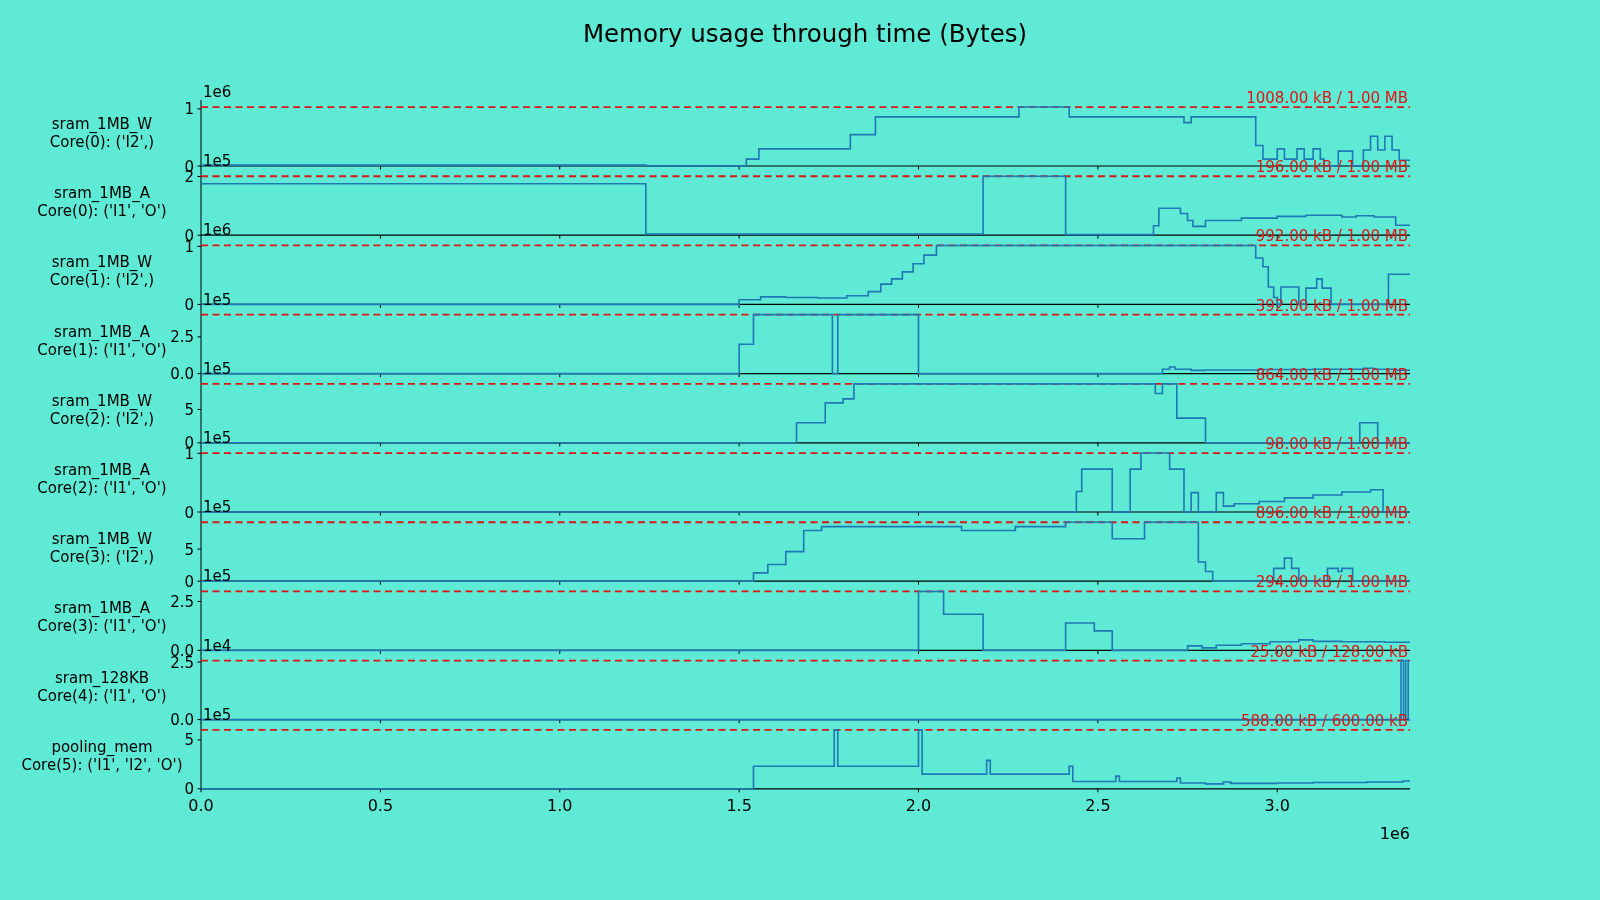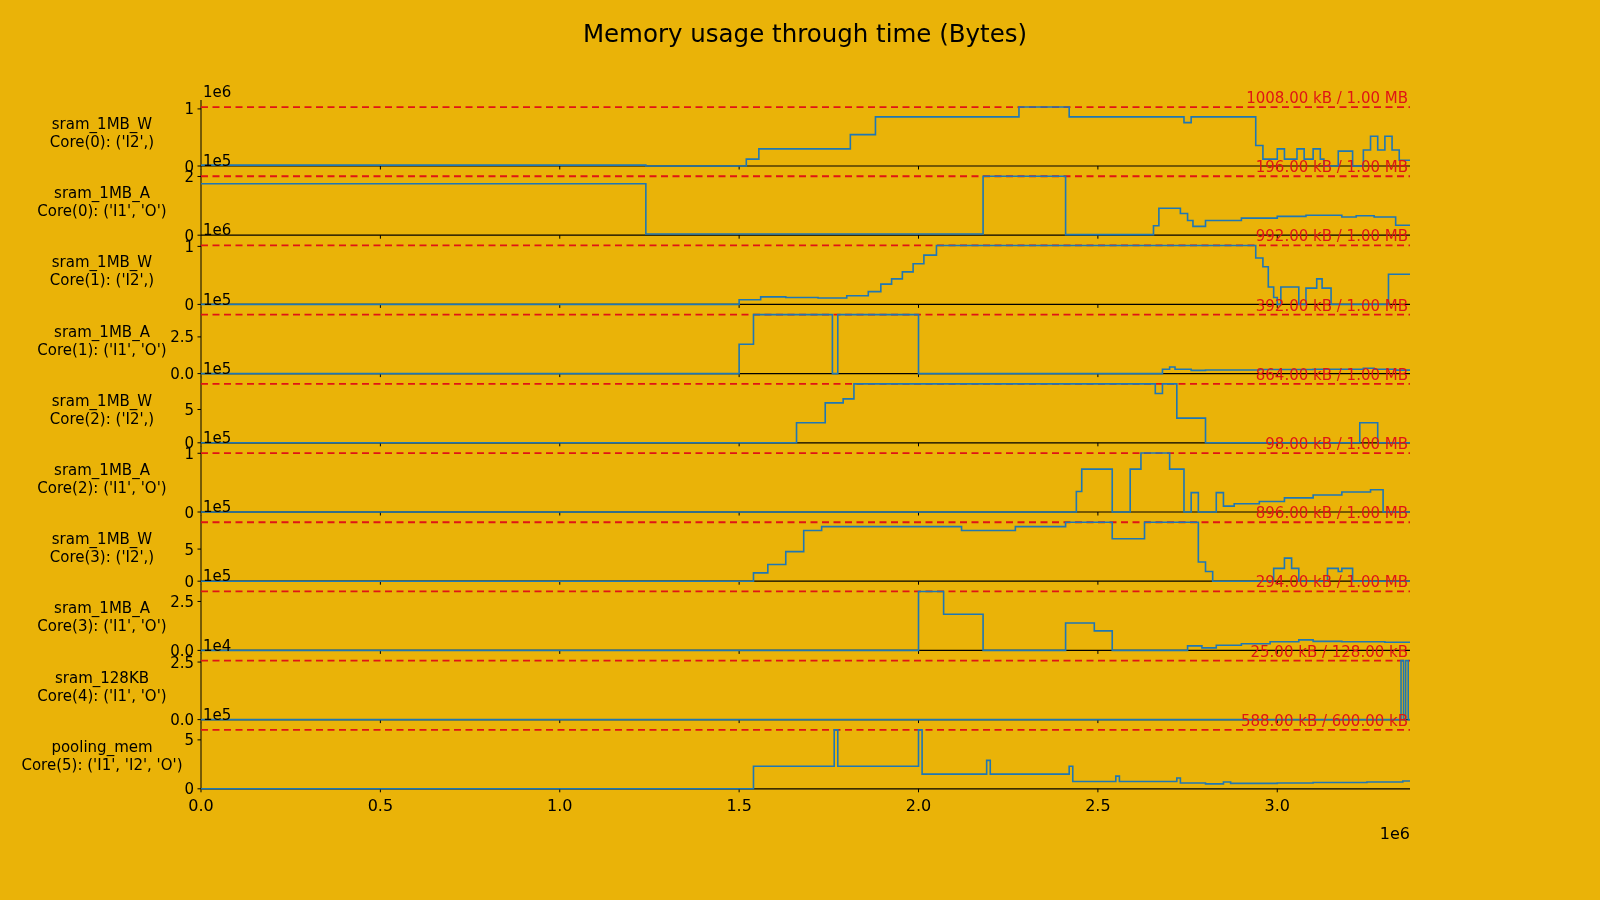--- a/index.html
+++ b/index.html
@@ -1,16 +1,16 @@
 <!DOCTYPE html>
 <html><head>
 <meta charset="utf-8">
 <style>
   html,body{margin:0;padding:0;background:#ffffff;}
-  .fig{position:relative;width:1600px;height:900px;background:#eab308;overflow:hidden;
+  .fig{position:relative;width:1600px;height:900px;background:#5eead4;overflow:hidden;
        font-family:"DejaVu Sans","Liberation Sans",sans-serif;}
   svg text{font-family:"DejaVu Sans","Liberation Sans",sans-serif;}
 </style>
 </head>
 <body>
 
 <div class="fig">
   <svg id="chart" width="1600" height="900" viewBox="0 0 1600 900">
     <text id="fig-title" x="805" y="42" font-size="24.5" fill="#000000" text-anchor="middle">Memory usage through time (Bytes)</text>
     <g id="plots">

